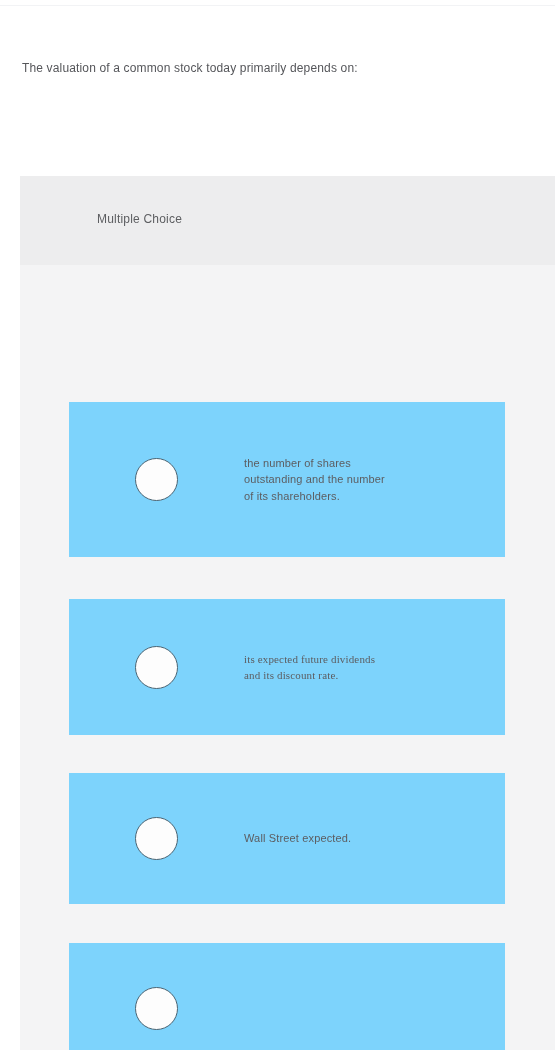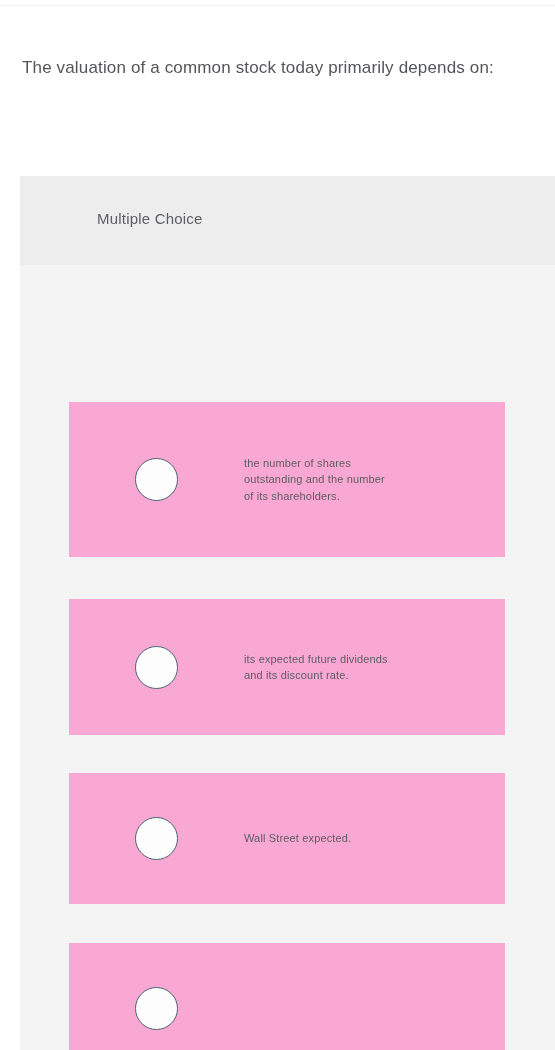--- a/index.html
+++ b/index.html
@@ -25,21 +25,21 @@
     height: 1px;
     background: #f2f3f5;
   }
 
   
   .question-stem {
     position: absolute;
     left: 22px;
     top: 60px;
     width: 500px;
-    font-size: 17px;
+    font-size: 12px;
     line-height: 16px;
     color: #55565a;
     letter-spacing: 0.15px;
     font-weight: 400;
   }
 
   
   .answer-panel {
     position: absolute;
     left: 20px;
@@ -55,45 +55,45 @@
     top: 0;
     width: 535px;
     height: 89px;
     background: #ededee;
   }
 
   .panel-header-label {
     position: absolute;
     left: 77px;
     top: 36px;
-    font-size: 15px;
+    font-size: 12px;
     line-height: 14px;
     color: #5d5e61;
     letter-spacing: 0.2px;
   }
 
   
   .choice-list {
     position: absolute;
     left: 0;
     top: 89px;
     width: 535px;
   }
 
   .choice-card {
     position: absolute;
     left: 49px;
     width: 436px;
-    background: #f9a8d4;
+    background: #7dd3fc;
     display: flex;
     align-items: center;
   }
 
   .choice-card[data-idx="0"] { top: 137px; height: 155px; }
-  .choice-card[data-idx="1"] { top: 334px; height: 136px; }
+  .choice-card[data-idx="1"] { top: 334px; height: 136px; font-family: Liberation Serif, serif; }
   .choice-card[data-idx="2"] { top: 508px; height: 131px; }
   .choice-card[data-idx="3"] { top: 678px; height: 131px; }
 
   .radio-cell {
     width: 175px;
     flex: 0 0 175px;
     display: flex;
     align-items: center;
     justify-content: center;
   }

